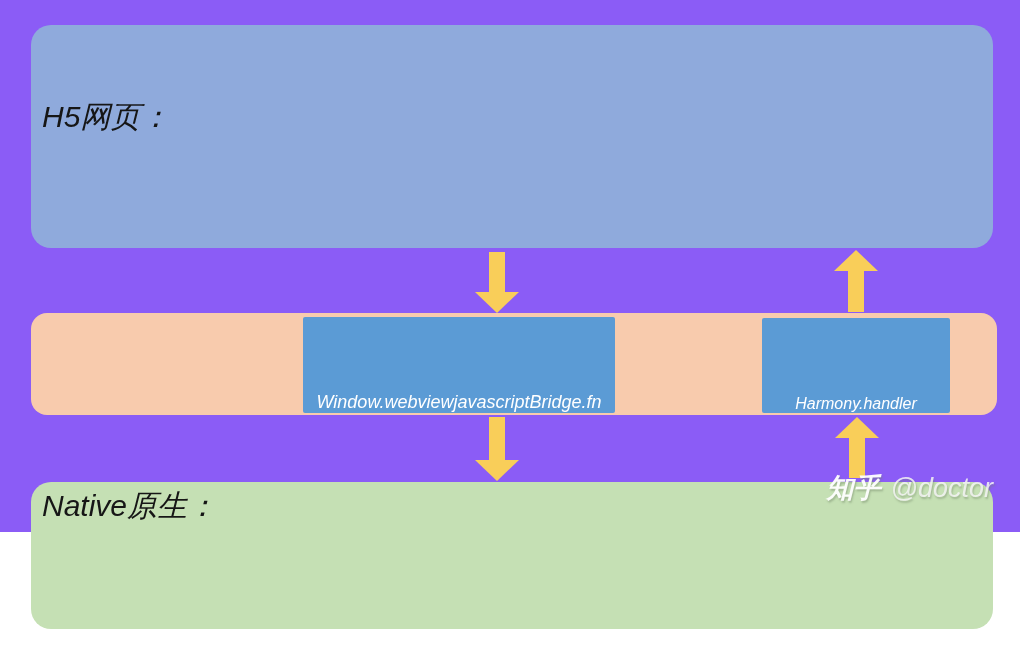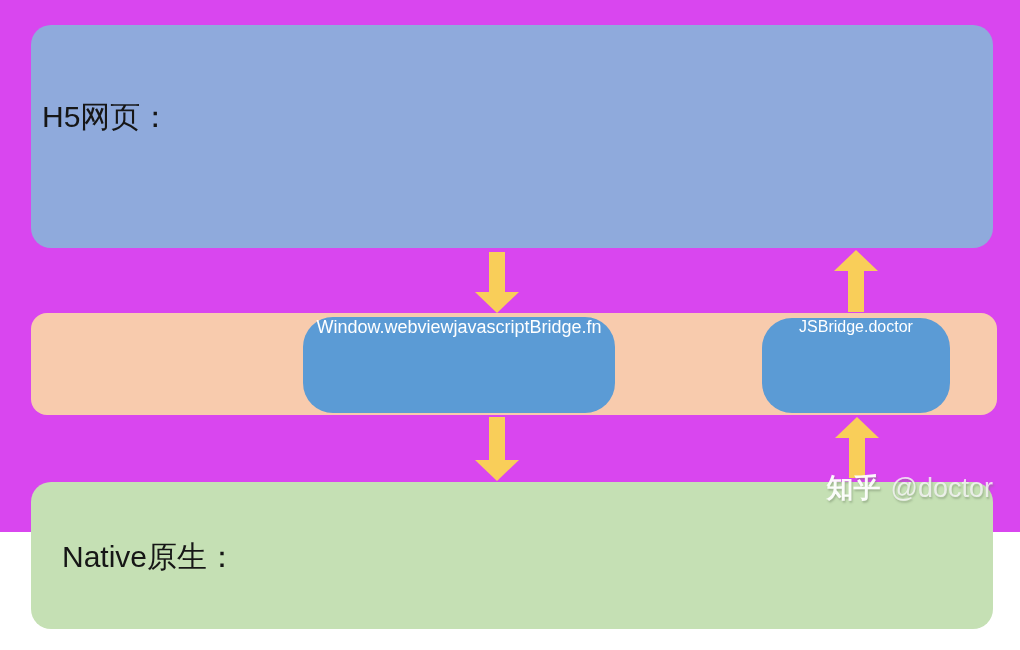--- a/index.html
+++ b/index.html
@@ -13,21 +13,22 @@
   }
   * { margin: 0; padding: 0; box-sizing: border-box; }
   html, body { background: #ffffff; }
   body {
     font-family: "Liberation Sans", "DejaVu Sans", sans-serif;
     width: 1020px; height: 650px; overflow: hidden;
   }
   .canvas {
     position: relative;
     width: 1020px; height: 532px;
-    background: #d946ef;
+    background: #8b5cf6;
+    font-style: italic;
   }
   .layer-box { position: absolute; }
   .h5-box {
     left: 31px; top: 25px; width: 962px; height: 223px;
     background: var(--h5-box); border-radius: 20px;
   }
   .bridge-band {
     left: 31px; top: 313px; width: 966px; height: 102px;
     background: var(--bridge-band); border-radius: 16px;
   }
@@ -35,32 +36,32 @@
     left: 31px; top: 482px; width: 962px; height: 147px;
     background: var(--native-box); border-radius: 20px;
   }
   .layer-title {
     position: absolute;
     color: var(--label-text);
     font-size: 30px; line-height: 43px;
     white-space: nowrap;
   }
   .h5-title   { left: 42px; top: 95px; }
-  .native-title { left: 42px; top: 535px; margin-left: 20px; }
+  .native-title { left: 42px; top: 484px; }
   .bridge-title {
     position: absolute; left: 42px; top: 313px; height: 102px;
     display: flex; align-items: center;
     color: var(--label-text); font-size: 30px; white-space: nowrap;
   }
   .node {
     position: absolute;
     background: var(--bridge-node);
-    border-radius: 30px;
+    border-radius: 2px;
     color: var(--node-text);
-    display: flex; align-items: flex-start; justify-content: center;
+    display: flex; align-items: flex-end; justify-content: center;
     text-align: center; white-space: nowrap;
   }
   .node-call {
     left: 303px; top: 317px; width: 312px; height: 96px;
     font-size: 18px;
   }
   .node-handler {
     left: 762px; top: 318px; width: 188px; height: 95px;
     font-size: 16px;
   }
@@ -99,21 +100,21 @@
   <div class="layer-box h5-box"></div>
   <div class="layer-title h5-title">
     <div>H5网页：</div>
   </div>
 
   <div class="layer-box bridge-band"></div>
   <div class="node node-call">
     <span>Window.webviewjavascriptBridge.fn</span>
   </div>
   <div class="node node-handler">
-    <span>JSBridge.doctor</span>
+    <span>Harmony.handler</span>
   </div>
 
   <div class="layer-box native-box"></div>
   <div class="layer-title native-title">
     <div>Native原生：</div>
   </div>
 
   <div class="arrow down arrow-a1">
     <div class="shaft"></div>
     <div class="head"></div>

